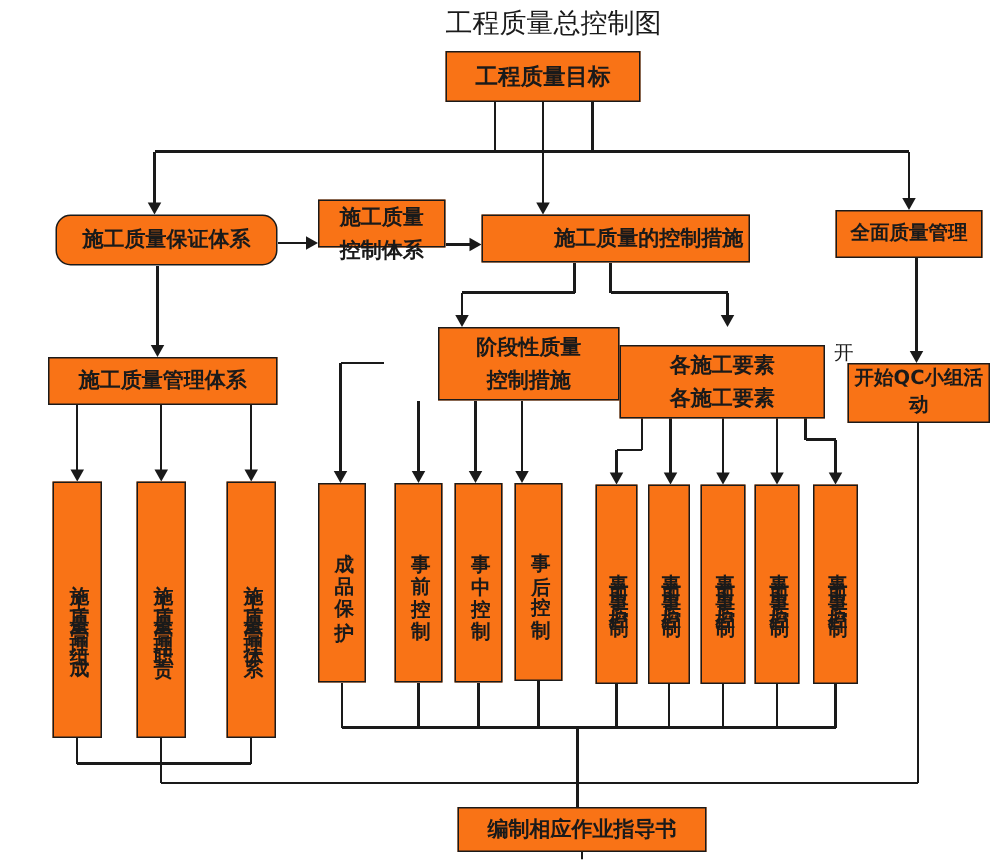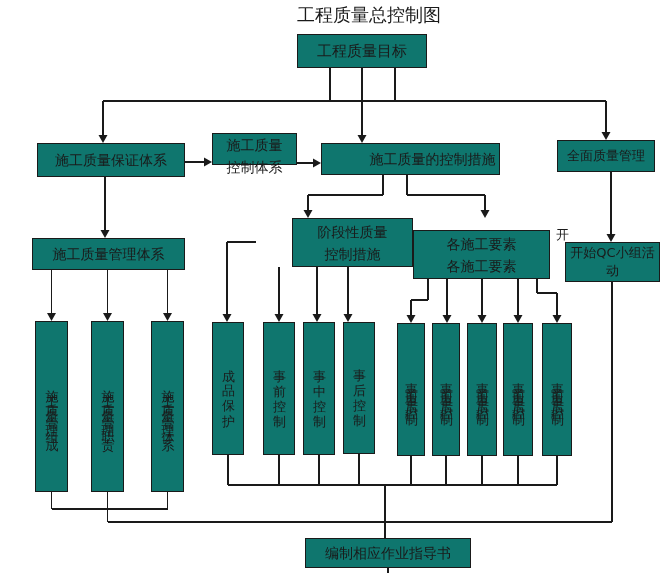--- a/index.html
+++ b/index.html
@@ -2,23 +2,24 @@
 <html><head>
 <meta charset="utf-8">
 <style>
   html,body{margin:0;padding:0;background:#ffffff;}
   #canvas{
     position:relative;width:668px;height:573px;background:#ffffff;
     font-family:"DejaVu Sans",sans-serif;color:#1a1a1a;overflow:hidden;
   }
   #connectors{position:absolute;left:0;top:0;width:668px;height:573px;}
   .box{
-    position:absolute;box-sizing:border-box;border:1.6px solid #1a1a1a;background:#0f766e;
+    position:absolute;box-sizing:border-box;border:1.6px solid #1a1a1a;background:#f97316;
     display:grid;place-items:center;text-align:center;font-size:14px;line-height:20px;
     white-space:nowrap;
+    font-weight:bold;
   }
   .title{
     position:absolute;border:none;background:transparent;font-size:18px;
     display:grid;place-items:center;white-space:nowrap;
   }
   .two-line{line-height:22px;}
   .vbox{
     writing-mode:vertical-rl;text-orientation:upright;white-space:normal;
   }
   .v8{font-size:13px;letter-spacing:7px;}
@@ -109,21 +110,21 @@
       <polygon points="513.5,315 522.5,315 518,323" fill="#1a1a1a"></polygon>
       <polygon points="552.5,315 561.5,315 557,323" fill="#1a1a1a"></polygon>
       <polygon points="204,157.5 204,166.5 212,162" fill="#1a1a1a"></polygon>
       <polygon points="313,158.5 313,167.5 321,163" fill="#1a1a1a"></polygon>
     </svg>
 
   <div class="title" style="left:297px;top:3px;width:140px;height:20px;">工程质量总控制图</div>
 
   <div class="box" style="left:297px;top:34px;width:130px;height:34px;font-size:15px;">工程质量目标</div>
 
-  <div class="box" style="left:37px;top:143px;width:148px;height:34px;">施工质量保证体系</div>
+  <div class="box" style="left:37px;top:143px;width:148px;height:34px;border-radius:10px;">施工质量保证体系</div>
 
   <div class="box two-line" style="left:212px;top:133px;width:85px;height:32px;">
     <div>
       <div>施工质量</div>
       <div>控制体系</div>
     </div>
   </div>
 
   <div class="box" style="left:321px;top:143px;width:179px;height:32px;padding-left:44px;">施工质量的控制措施</div>
 

